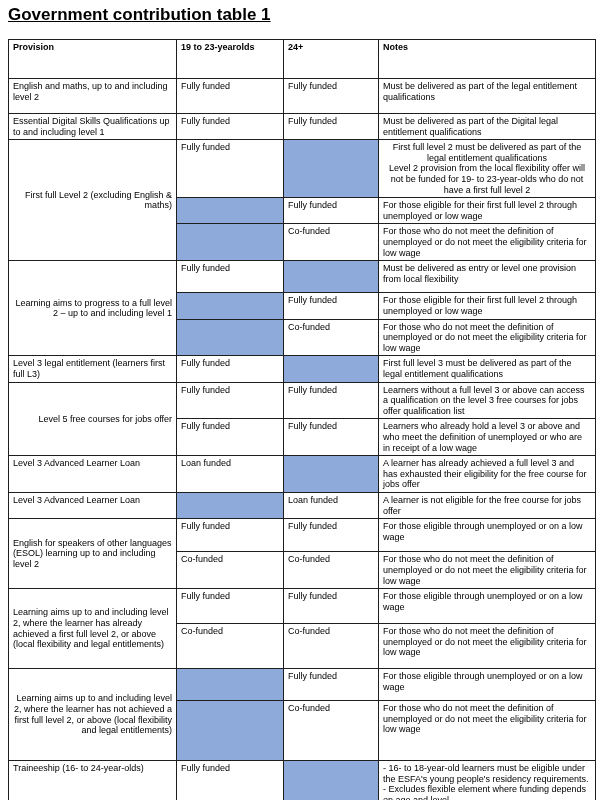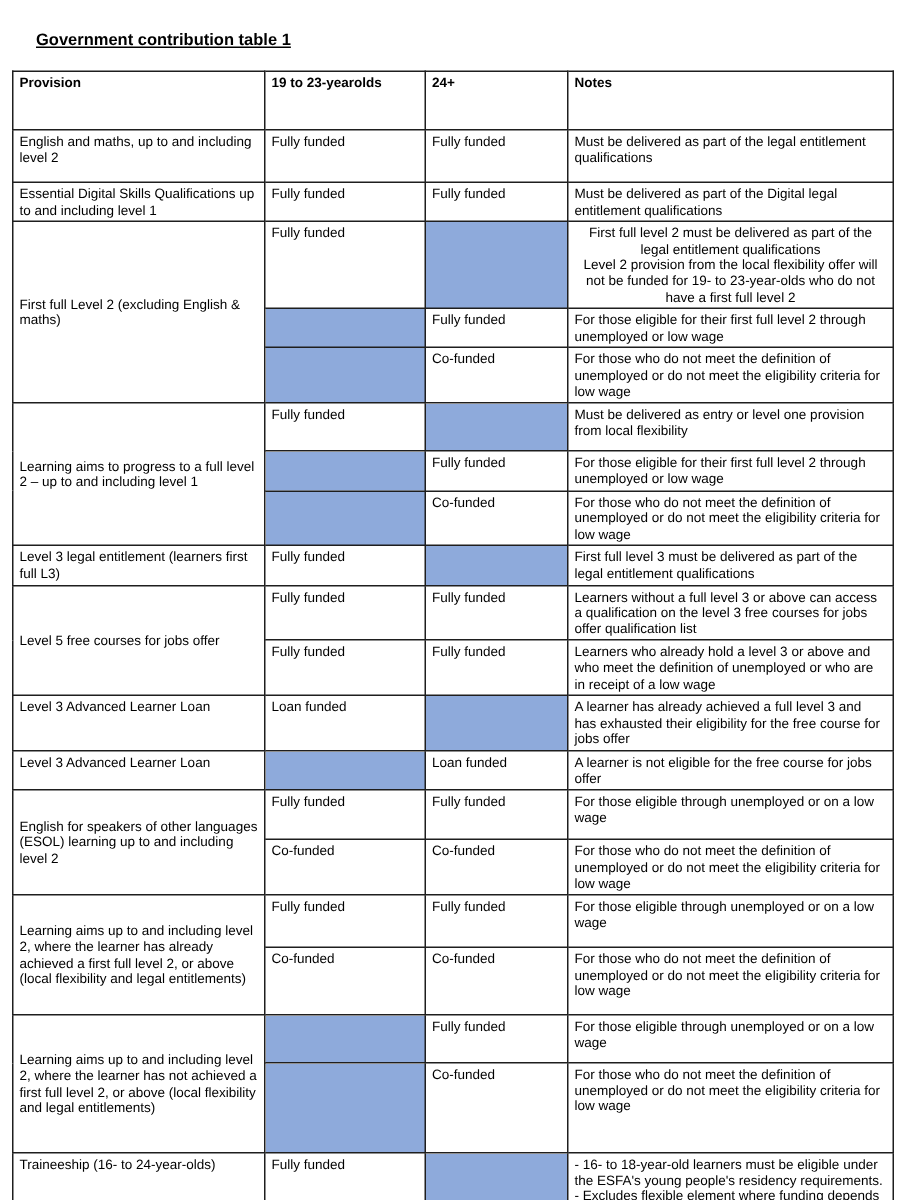--- a/index.html
+++ b/index.html
@@ -5,24 +5,24 @@
   html, body { margin: 0; padding: 0; }
   body {
     width: 603px; height: 800px;
     background: #ffffff;
     font-family: "Liberation Sans", sans-serif;
     color: #000000;
     overflow: hidden;
   }
   .page { padding: 5px 8px 0 8px; }
   .title, .subtitle {
-    font-size: 11px;
+    font-size: 17px;
     font-weight: bold;
     text-decoration: underline;
-    margin: 16px;
+    margin: 0;
   }
   .title { margin-bottom: 14px; }
   .subtitle { margin-bottom: 9px; }
   table.gov {
     border-collapse: collapse;
     table-layout: fixed;
     width: 587px;
   }
   table.gov td, table.gov th {
     border: 1px solid #1e1e1e;
@@ -31,21 +31,21 @@
     font-size: 9px;
     line-height: 1.18;
     overflow: hidden;
     word-wrap: break-word;
   }
   table.gov th {
     text-align: left;
     font-weight: bold;
     vertical-align: top;
   }
-  .vmid { vertical-align: middle !important; }
+  .vmid { vertical-align: middle !important; text-align: right; }
   .ctr  { text-align: left; }
   .pre  { white-space: pre-line; text-align: center; }
   .hl   { background-color: #8EAADB; } 
 </style>
 </head>
 <body>
 
 <div class="page">
   <p class="title">Government contribution table 1</p>
 

